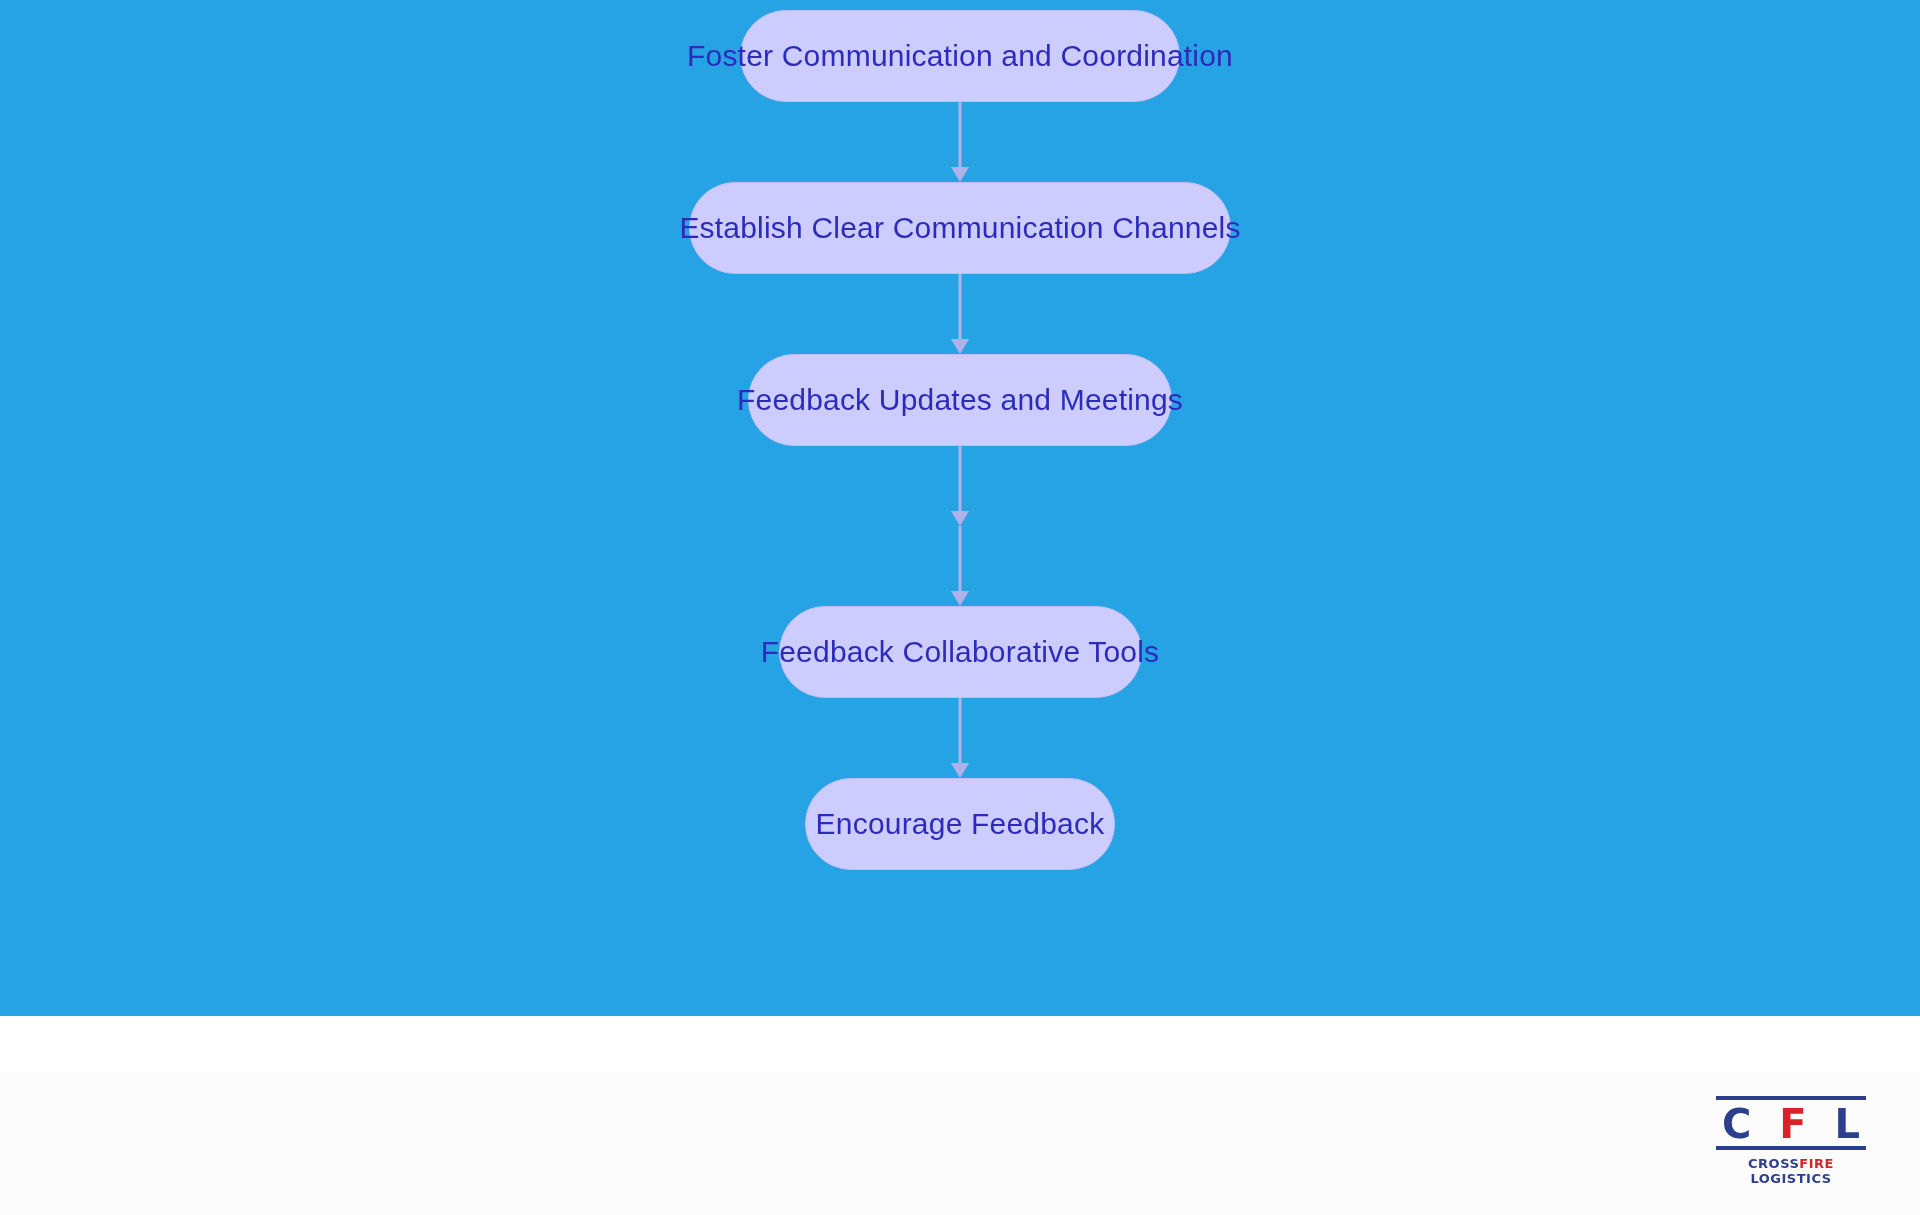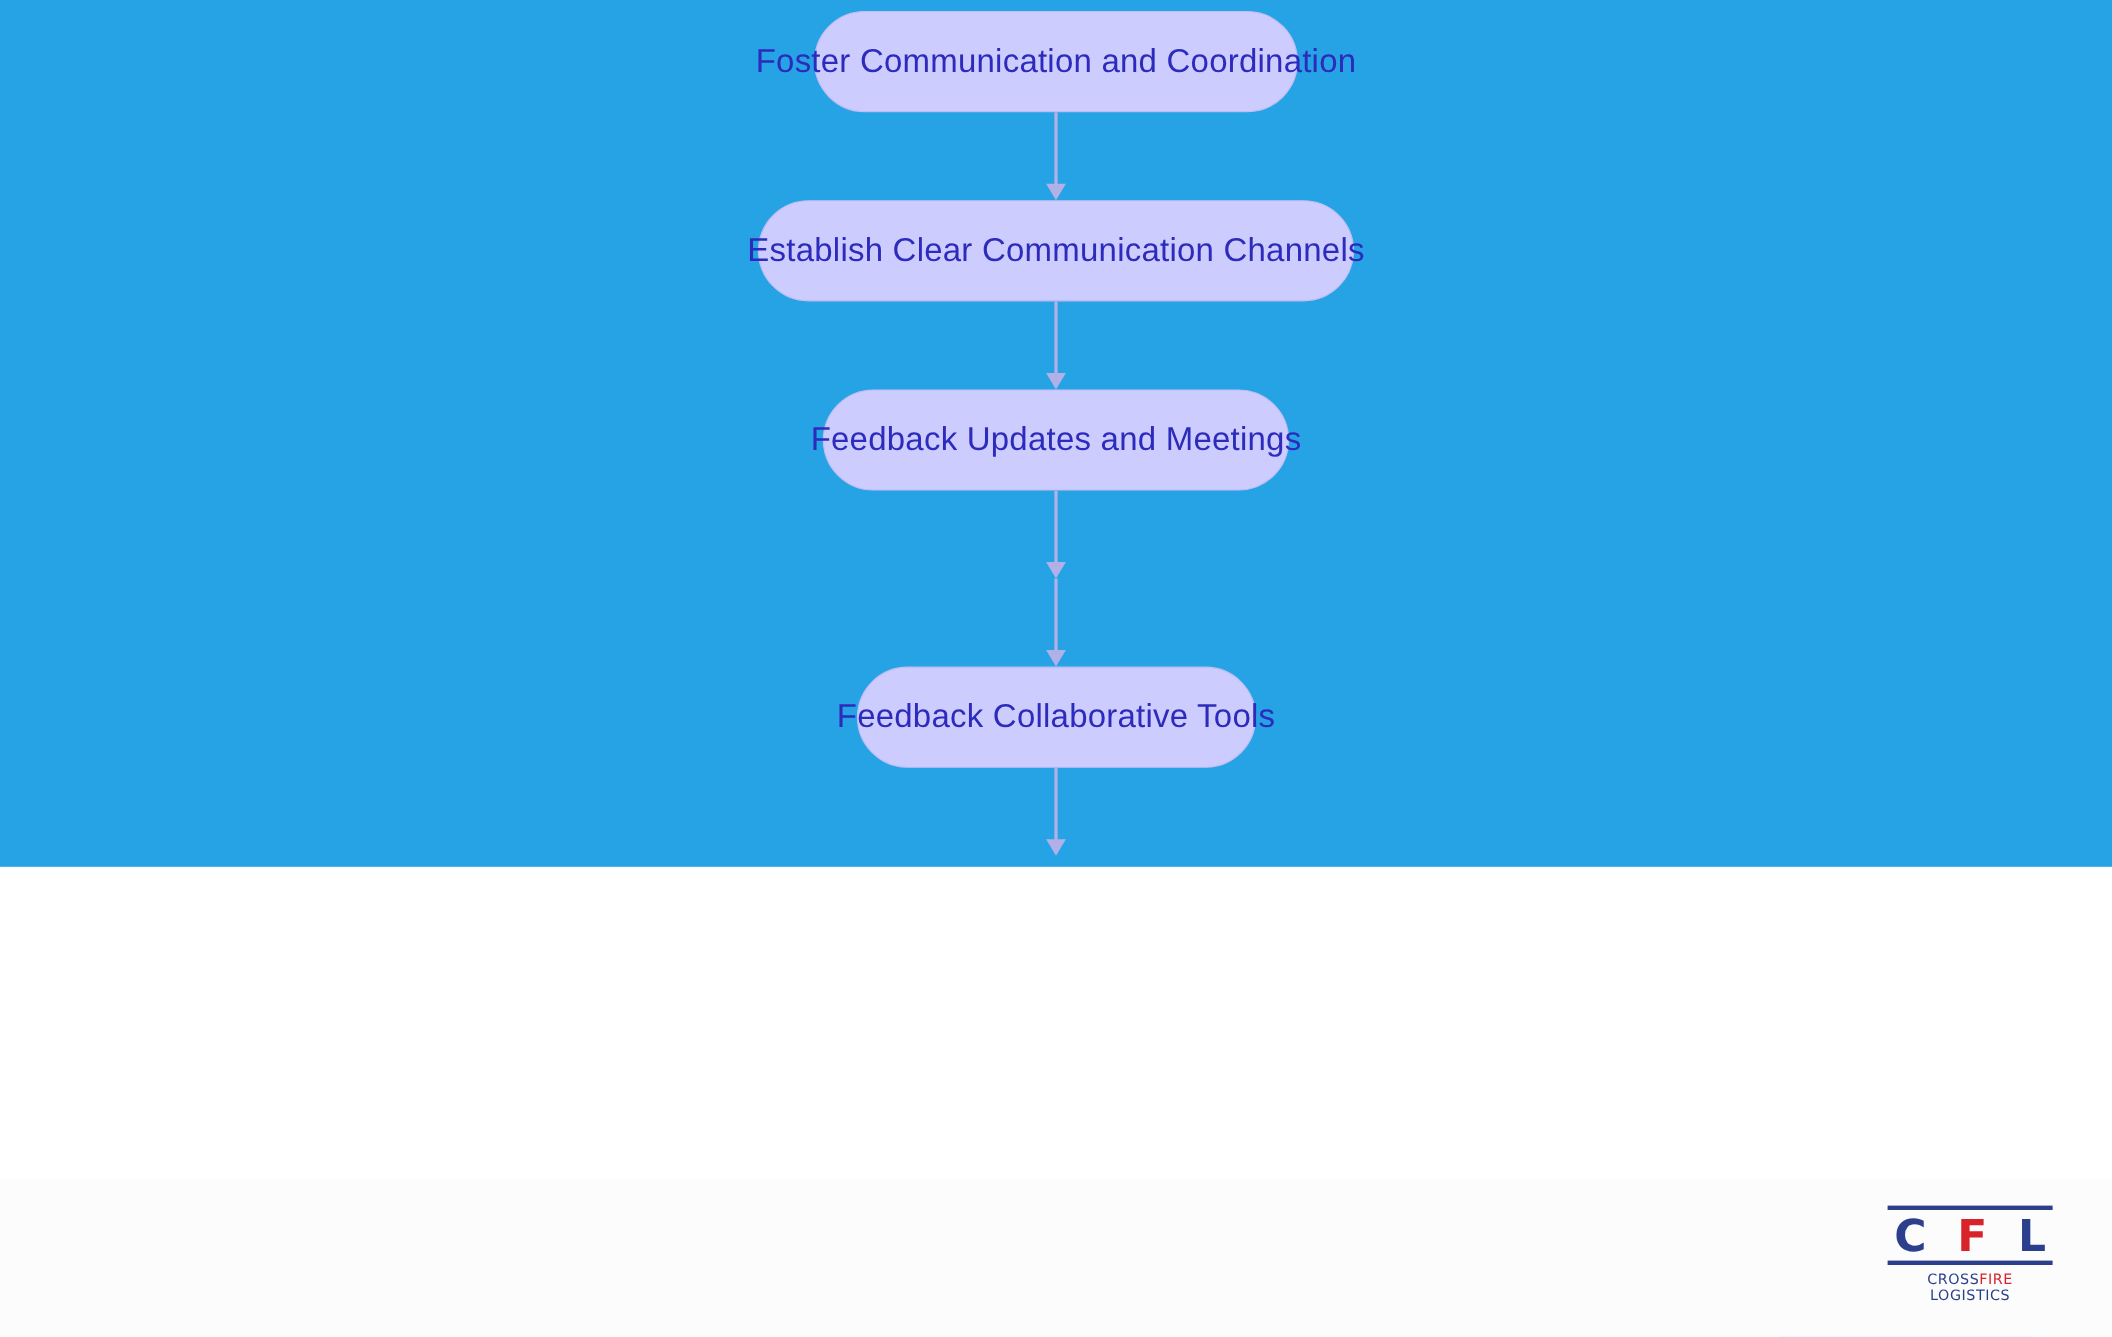--- a/index.html
+++ b/index.html
@@ -17,21 +17,21 @@
     position: relative;
     width: 1920px;
     height: 1215px;
     background: #ffffff;
   }
   .diagram-area {
     position: absolute;
     left: 0;
     top: 0;
     width: 1920px;
-    height: 788px;
+    height: 1016px;
     background: #26a3e5;
   }
   .flow {
     position: absolute;
     left: 0;
     top: 0;
     width: 1920px;
     height: 1072px;
     display: flex;
     flex-direction: column;
@@ -108,21 +108,21 @@
     font-size: 40px;
     line-height: 44px;
   }
   .lc-c { color: #2b3f8c; }
   .lc-f { color: #d8232a; }
   .lc-l { color: #2b3f8c; }
   .logo-sub {
     margin-top: 6px;
     font-family: "DejaVu Sans", sans-serif;
     font-size: 13px;
-    font-weight: normal;
+    font-weight: bold;
     letter-spacing: 0.5px;
   }
   .logo-sub .s1 { color: #2b3f8c; }
   .logo-sub .s2 { color: #d8232a; }
   .logo-sub .s3 { color: #2b3f8c; }
 </style>
 </head>
 <body>
 
 <div class="canvas">
@@ -165,20 +165,23 @@
 
       <div class="node" style="width:363px;">
         <span>Feedback Collaborative Tools</span>
       </div>
 
       <div class="connector" style="height:80px;">
         <div class="line"></div>
         <div class="arrow"></div>
       </div>
 
+      <div class="node" style="width:310px;">
+        <span>Encourage Feedback</span>
+      </div>
 
     </div>
   </div>
 
   <div class="footer">
     <div class="logo">
       <div class="logo-letters">
         <span class="lc-c">C</span>
         <span class="lc-f">F</span>
         <span class="lc-l">L</span>

